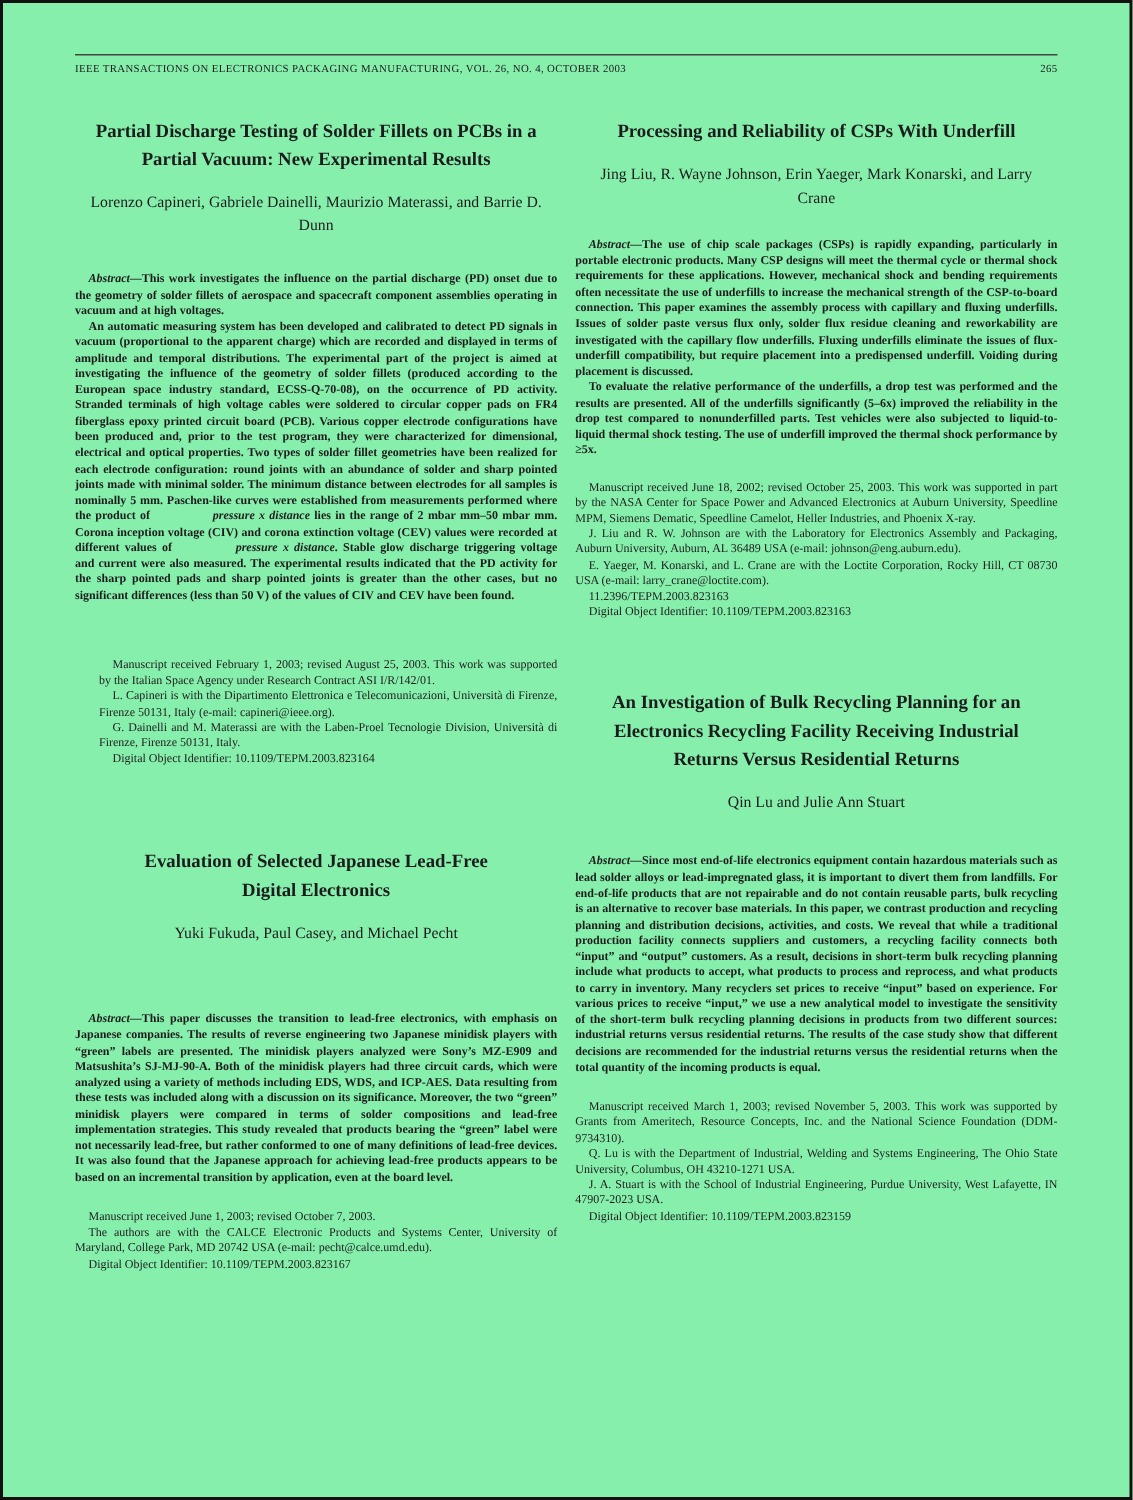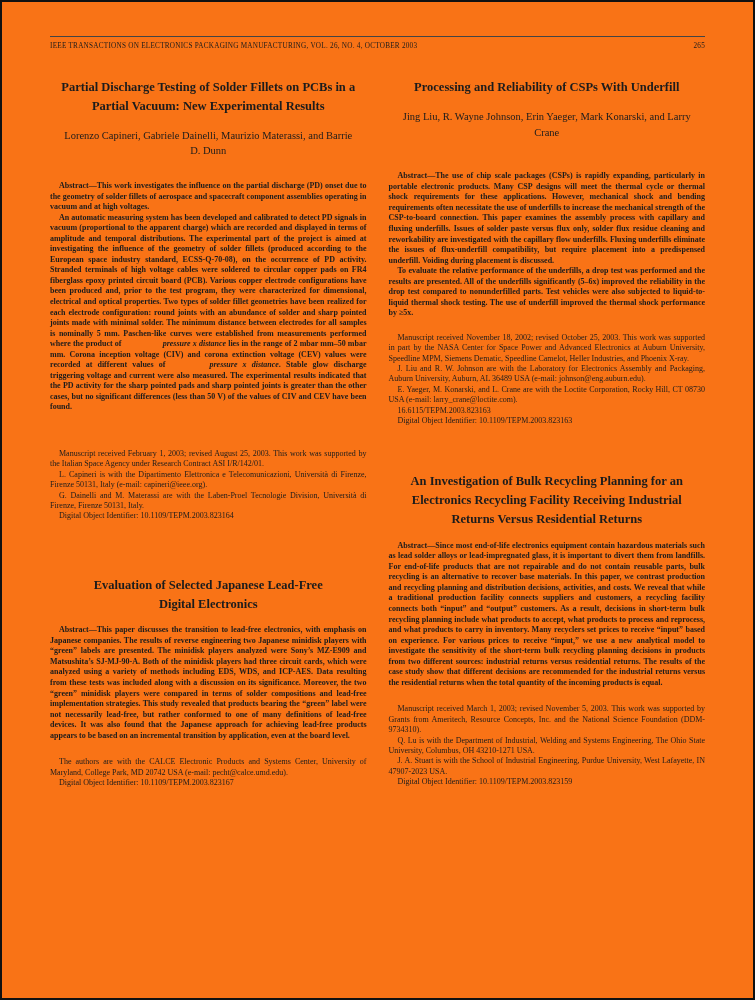--- a/index.html
+++ b/index.html
@@ -1,42 +1,42 @@
 <!DOCTYPE html>
 <html><head>
 <meta charset="utf-8">
 <style>
   html,body { margin:0; padding:0; background:#888; }
   .page {
     position:relative; width:755px; height:1000px; margin:0 auto;
-    background:#f97316; border:2px solid #111; box-sizing:border-box;
+    background:#86efac; border:2px solid #111; box-sizing:border-box;
     font-family:"Liberation Serif", serif; color:#1c1c1c;
     overflow:hidden;
   }
   .running-header {
     position:absolute; top:34px; left:48px; right:48px;
     border-top:1px solid #444; padding-top:5px;
     display:flex; justify-content:space-between; align-items:baseline;
     font-size:7.2px; letter-spacing:0.25px;
   }
   .columns {
     position:absolute; top:68px; left:48px; right:48px; bottom:20px;
-    display:flex; gap:22px;
+    display:flex; gap:12px;
   }
   .col { flex:1; min-width:0; }
   .paper-title {
     margin:0 6px 12px 6px; font-size:12.5px; font-weight:bold;
     text-align:center; line-height:1.5;
   }
   .authors {
     margin:0 10px 22px 10px; font-size:10.5px; text-align:center; line-height:1.5;
   }
   .abstract { font-size:8px; font-weight:bold; line-height:1.32; text-align:justify; }
   .abs-para { margin:0; text-indent:9px; }
-  .abstract-label { }
+  .abstract-label { font-style:italic; }
   .it { font-style:italic;padding-left:39px; }
   .footnotes { font-size:8px; line-height:1.3; text-align:justify; }
   .fn { margin:0; text-indent:9px; }
 </style>
 </head>
 <body>
 
 <div class="page">
 
   <div class="running-header">
@@ -48,61 +48,64 @@
 
     <div class="col">
 
       <article style="margin-top:8px;">
         <h1 class="paper-title">Partial Discharge Testing of Solder Fillets on PCBs in a Partial Vacuum: New Experimental Results</h1>
         <div class="authors">Lorenzo Capineri, Gabriele Dainelli, Maurizio Materassi, and Barrie D. Dunn</div>
         <div class="abstract">
           <p class="abs-para"><span class="abstract-label">Abstract—</span><span>This work investigates the influence on the partial discharge (PD) onset due to the geometry of solder fillets of aerospace and spacecraft component assemblies operating in vacuum and at high voltages.</span></p>
           <p class="abs-para"><span>An automatic measuring system has been developed and calibrated to detect PD signals in vacuum (proportional to the apparent charge) which are recorded and displayed in terms of amplitude and temporal distributions. The experimental part of the project is aimed at investigating the influence of the geometry of solder fillets (produced according to the European space industry standard, ECSS-Q-70-08), on the occurrence of PD activity. Stranded terminals of high voltage cables were soldered to circular copper pads on FR4 fiberglass epoxy printed circuit board (PCB). Various copper electrode configurations have been produced and, prior to the test program, they were characterized for dimensional, electrical and optical properties. Two types of solder fillet geometries have been realized for each electrode configuration: round joints with an abundance of solder and sharp pointed joints made with minimal solder. The minimum distance between electrodes for all samples is nominally 5 mm. Paschen-like curves were established from measurements performed where the product of </span><span class="it">pressure x distance</span><span> lies in the range of 2 mbar mm–50 mbar mm. Corona inception voltage (CIV) and corona extinction voltage (CEV) values were recorded at different values of </span><span class="it">pressure x distance</span><span>. Stable glow discharge triggering voltage and current were also measured. The experimental results indicated that the PD activity for the sharp pointed pads and sharp pointed joints is greater than the other cases, but no significant differences (less than 50 V) of the values of CIV and CEV have been found.</span></p>
         </div>
-        <div class="footnotes" style="margin-top:36px;">
+        <div class="footnotes" style="margin-top:36px;margin-left:16px;">
           <p class="fn">Manuscript received February 1, 2003; revised August 25, 2003. This work was supported by the Italian Space Agency under Research Contract ASI I/R/142/01.</p>
           <p class="fn">L. Capineri is with the Dipartimento Elettronica e Telecomunicazioni, Università di Firenze, Firenze 50131, Italy (e-mail: capineri@ieee.org).</p>
           <p class="fn">G. Dainelli and M. Materassi are with the Laben-Proel Tecnologie Division, Università di Firenze, Firenze 50131, Italy.</p>
           <p class="fn">Digital Object Identifier: 10.1109/TEPM.2003.823164</p>
         </div>
       </article>
 
       <article style="margin-top:54px;">
         <h1 class="paper-title" style="margin-left:40px;margin-right:40px;">Evaluation of Selected Japanese Lead-Free Digital Electronics</h1>
+        <div class="authors" style="margin-bottom:44px;">Yuki Fukuda, Paul Casey, and Michael Pecht</div>
         <div class="abstract">
           <p class="abs-para"><span class="abstract-label">Abstract—</span><span>This paper discusses the transition to lead-free electronics, with emphasis on Japanese companies. The results of reverse engineering two Japanese minidisk players with “green” labels are presented. The minidisk players analyzed were Sony’s MZ-E909 and Matsushita’s SJ-MJ-90-A. Both of the minidisk players had three circuit cards, which were analyzed using a variety of methods including EDS, WDS, and ICP-AES. Data resulting from these tests was included along with a discussion on its significance. Moreover, the two “green” minidisk players were compared in terms of solder compositions and lead-free implementation strategies. This study revealed that products bearing the “green” label were not necessarily lead-free, but rather conformed to one of many definitions of lead-free devices. It was also found that the Japanese approach for achieving lead-free products appears to be based on an incremental transition by application, even at the board level.</span></p>
         </div>
         <div class="footnotes" style="margin-top:16px;">
+          <p class="fn">Manuscript received June 1, 2003; revised October 7, 2003.</p>
           <p class="fn">The authors are with the CALCE Electronic Products and Systems Center, University of Maryland, College Park, MD 20742 USA (e-mail: pecht@calce.umd.edu).</p>
           <p class="fn">Digital Object Identifier: 10.1109/TEPM.2003.823167</p>
         </div>
       </article>
 
     </div>
 
     <div class="col">
 
       <article style="margin-top:8px;">
         <h1 class="paper-title">Processing and Reliability of CSPs With Underfill</h1>
-        <div class="authors" style="margin-bottom:31px;text-align:center;">Jing Liu, R. Wayne Johnson, Erin Yaeger, Mark Konarski, and Larry Crane</div>
+        <div class="authors" style="margin-bottom:18px;text-align:center;">Jing Liu, R. Wayne Johnson, Erin Yaeger, Mark Konarski, and Larry Crane</div>
         <div class="abstract">
           <p class="abs-para"><span class="abstract-label">Abstract—</span><span>The use of chip scale packages (CSPs) is rapidly expanding, particularly in portable electronic products. Many CSP designs will meet the thermal cycle or thermal shock requirements for these applications. However, mechanical shock and bending requirements often necessitate the use of underfills to increase the mechanical strength of the CSP-to-board connection. This paper examines the assembly process with capillary and fluxing underfills. Issues of solder paste versus flux only, solder flux residue cleaning and reworkability are investigated with the capillary flow underfills. Fluxing underfills eliminate the issues of flux-underfill compatibility, but require placement into a predispensed underfill. Voiding during placement is discussed.</span></p>
           <p class="abs-para">To evaluate the relative performance of the underfills, a drop test was performed and the results are presented. All of the underfills significantly (5–6x) improved the reliability in the drop test compared to nonunderfilled parts. Test vehicles were also subjected to liquid-to-liquid thermal shock testing. The use of underfill improved the thermal shock performance by ≥5x.</p>
         </div>
         <div class="footnotes" style="margin-top:14px;">
-          <p class="fn">Manuscript received November 18, 2002; revised October 25, 2003. This work was supported in part by the NASA Center for Space Power and Advanced Electronics at Auburn University, Speedline MPM, Siemens Dematic, Speedline Camelot, Heller Industries, and Phoenix X-ray.</p>
+          <p class="fn">Manuscript received June 18, 2002; revised October 25, 2003. This work was supported in part by the NASA Center for Space Power and Advanced Electronics at Auburn University, Speedline MPM, Siemens Dematic, Speedline Camelot, Heller Industries, and Phoenix X-ray.</p>
           <p class="fn">J. Liu and R. W. Johnson are with the Laboratory for Electronics Assembly and Packaging, Auburn University, Auburn, AL 36489 USA (e-mail: johnson@eng.auburn.edu).</p>
           <p class="fn">E. Yaeger, M. Konarski, and L. Crane are with the Loctite Corporation, Rocky Hill, CT 08730 USA (e-mail: larry_crane@loctite.com).</p>
-          <p class="fn">16.6115/TEPM.2003.823163</p>
+          <p class="fn">11.2396/TEPM.2003.823163</p>
           <p class="fn">Digital Object Identifier: 10.1109/TEPM.2003.823163</p>
         </div>
       </article>
 
       <article style="margin-top:46px;">
         <h1 class="paper-title">An Investigation of Bulk Recycling Planning for an Electronics Recycling Facility Receiving Industrial Returns Versus Residential Returns</h1>
+        <div class="authors" style="margin-bottom:26px;">Qin Lu and Julie Ann Stuart</div>
         <div class="abstract">
           <p class="abs-para"><span class="abstract-label">Abstract—</span><span>Since most end-of-life electronics equipment contain hazardous materials such as lead solder alloys or lead-impregnated glass, it is important to divert them from landfills. For end-of-life products that are not repairable and do not contain reusable parts, bulk recycling is an alternative to recover base materials. In this paper, we contrast production and recycling planning and distribution decisions, activities, and costs. We reveal that while a traditional production facility connects suppliers and customers, a recycling facility connects both “input” and “output” customers. As a result, decisions in short-term bulk recycling planning include what products to accept, what products to process and reprocess, and what products to carry in inventory. Many recyclers set prices to receive “input” based on experience. For various prices to receive “input,” we use a new analytical model to investigate the sensitivity of the short-term bulk recycling planning decisions in products from two different sources: industrial returns versus residential returns. The results of the case study show that different decisions are recommended for the industrial returns versus the residential returns when the total quantity of the incoming products is equal.</span></p>
         </div>
         <div class="footnotes" style="margin-top:16px;">
           <p class="fn">Manuscript received March 1, 2003; revised November 5, 2003. This work was supported by Grants from Ameritech, Resource Concepts, Inc. and the National Science Foundation (DDM-9734310).</p>
           <p class="fn">Q. Lu is with the Department of Industrial, Welding and Systems Engineering, The Ohio State University, Columbus, OH 43210-1271 USA.</p>
           <p class="fn">J. A. Stuart is with the School of Industrial Engineering, Purdue University, West Lafayette, IN 47907-2023 USA.</p>
           <p class="fn">Digital Object Identifier: 10.1109/TEPM.2003.823159</p>
         </div>
       </article>

